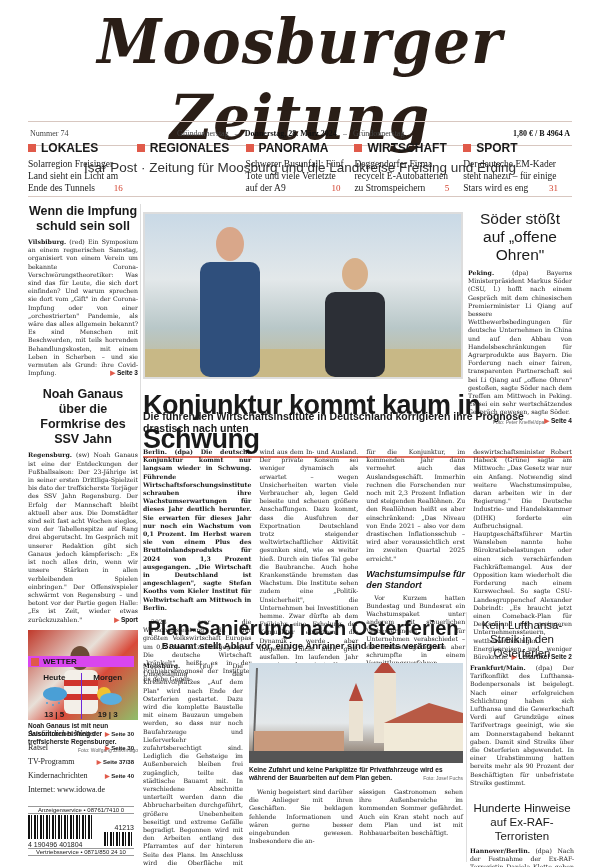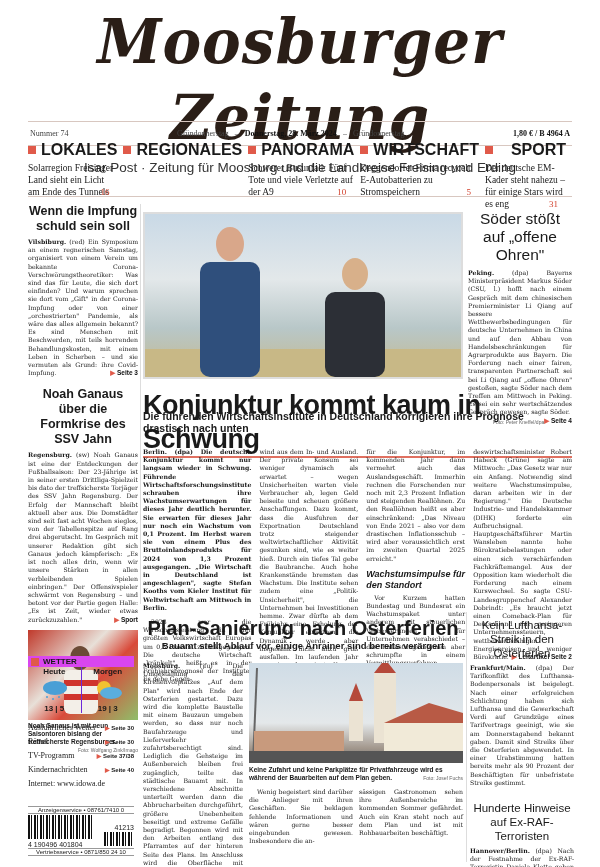--- a/index.html
+++ b/index.html
@@ -5,21 +5,21 @@
   * { box-sizing: border-box; margin: 0; padding: 0; }
   body { width: 600px; height: 867px; background: #fff; font-family: "DejaVu Serif", serif; color: #1a1a1a; overflow: hidden; position: relative; }
   .masthead { position: absolute; left: 0; top: 8px; width: 600px; text-align: center; }
   .masthead .title { font-family: "DejaVu Serif", serif; font-weight: bold; font-size: 58px; letter-spacing: 1px; color: #2a1e17; line-height: 72px; transform: scaleY(1.05); font-style: italic; }
   .masthead .subtitle { font-family: "Liberation Sans", sans-serif; font-size: 13.5px; color: #333; margin-top: 8px; }
   .dateline { position: absolute; left: 28px; top: 121px; width: 544px; height: 25px; border-top: 1px solid #d8c7c0; border-bottom: 1px solid #d8c7c0; font-family: "Liberation Serif", serif; font-size: 8px; color: #444; display: flex; align-items: center; justify-content: space-between; padding: 0 2px; }
   .dateline .mid { display: flex; gap: 6px; }
   .dateline b { color: #111; }
   .teasers { position: absolute; left: 28px; top: 141px; width: 544px; height: 56px; display: flex; border-bottom: 1px solid #d8c7c0; }
   .teaser { flex: 1; padding-right: 6px; }
-  .teaser .head { font-family: "Liberation Sans", sans-serif; font-weight: bold; font-size: 16px; display: flex; align-items: center; gap: 5px; margin-bottom: 3px; justify-content: space-between; }
+  .teaser .head { font-family: "Liberation Sans", sans-serif; font-weight: bold; font-size: 12px; display: flex; align-items: center; gap: 5px; margin-bottom: 3px; }
   .sq { display: inline-block; width: 8px; height: 8px; background: #e05a4a; }
   .teaser .txt { font-family: "Liberation Serif", serif; font-size: 9.5px; line-height: 12px; position: relative; }
   .teaser .pg { color: #d2402c; position: absolute; right: 8px; bottom: 0; font-size: 9px; }
   .col-left { position: absolute; left: 28px; top: 204px; width: 110px; }
   .h-small { font-family: "Liberation Sans", sans-serif; font-size: 12.5px; text-align: center; line-height: 15px; margin-bottom: 4px; }
   .body-text { font-family: "DejaVu Serif", serif; font-size: 6.2px; line-height: 8.2px; text-align: justify; }
   .body-text b { font-weight: bold; }
   .ref { color: #111; font-family: "Liberation Sans", sans-serif; font-weight: bold; font-size: 6.5px; float: right; }
   .ref::before { content: "▶ "; color: #e05a4a; }
   .photo { position: relative; overflow: hidden; }
@@ -37,21 +37,21 @@
   .plan-sub { position: absolute; left: 143px; top: 640px; width: 320px; text-align: center; font-family: "Liberation Sans", sans-serif; font-weight: bold; font-size: 9.5px; }
   .plan-left { position: absolute; left: 143px; top: 662px; width: 100px; }
   .plan-photo { position: absolute; left: 249px; top: 663px; width: 214px; height: 100px; background: linear-gradient(180deg,#cfdce6 0%,#e4e8ea 60%,#a3988d 85%,#6a6a6a 100%); }
   .plan-caption { position: absolute; left: 249px; top: 764px; width: 214px; }
   .plan-bottom { position: absolute; left: 249px; top: 788px; width: 214px; display: flex; gap: 6px; }
   .plan-bottom .c { flex: 1; }
   .right-col { position: absolute; left: 470px; top: 618px; width: 104px; }
   .right-col h2 { font-family: "Liberation Sans", sans-serif; font-weight: normal; font-size: 11.5px; text-align: center; line-height: 14px; margin-bottom: 4px; }
   .wetter { position: absolute; left: 28px; top: 656px; width: 106px; }
   .wetter .bar { background: #d946ef; font-family: "Liberation Sans", sans-serif; font-weight: bold; font-size: 8px; padding: 1px 3px; display: flex; gap: 4px; align-items: center; }
-  .wetter .days { display: flex; margin-top: 0; }
+  .wetter .days { display: flex; margin-top: 6px; }
   .wetter .day { flex: 1; text-align: center; font-family: "Liberation Sans", sans-serif; font-size: 8px; font-weight: bold; }
   .wetter .day + .day { border-left: 1px solid #6d28d9; }
   .wicon { height: 28px; display: flex; align-items: center; justify-content: center; font-size: 22px; }
   .links { margin-top: 8px; font-family: "Liberation Serif", serif; font-size: 8px; }
   .links .row { display: flex; justify-content: space-between; line-height: 14px; }
   .links .row .p { font-family: "Liberation Sans", sans-serif; font-weight: bold; font-size: 6px; }
   .links .row .p::before { content: "▶ "; color: #e05a4a; }
   .barcode { position: absolute; left: 28px; top: 806px; width: 106px; height: 50px; font-family: "Liberation Sans", sans-serif; font-size: 6px; }
   .barcode .line { border-top: 1px solid #999; border-bottom: 1px solid #999; text-align: center; }
   .bars { height: 24px; background: repeating-linear-gradient(90deg,#111 0 2px,#fff 2px 3px,#111 3px 4px,#fff 4px 6px); margin: 1px 0; width: 66px; display:inline-block; }

